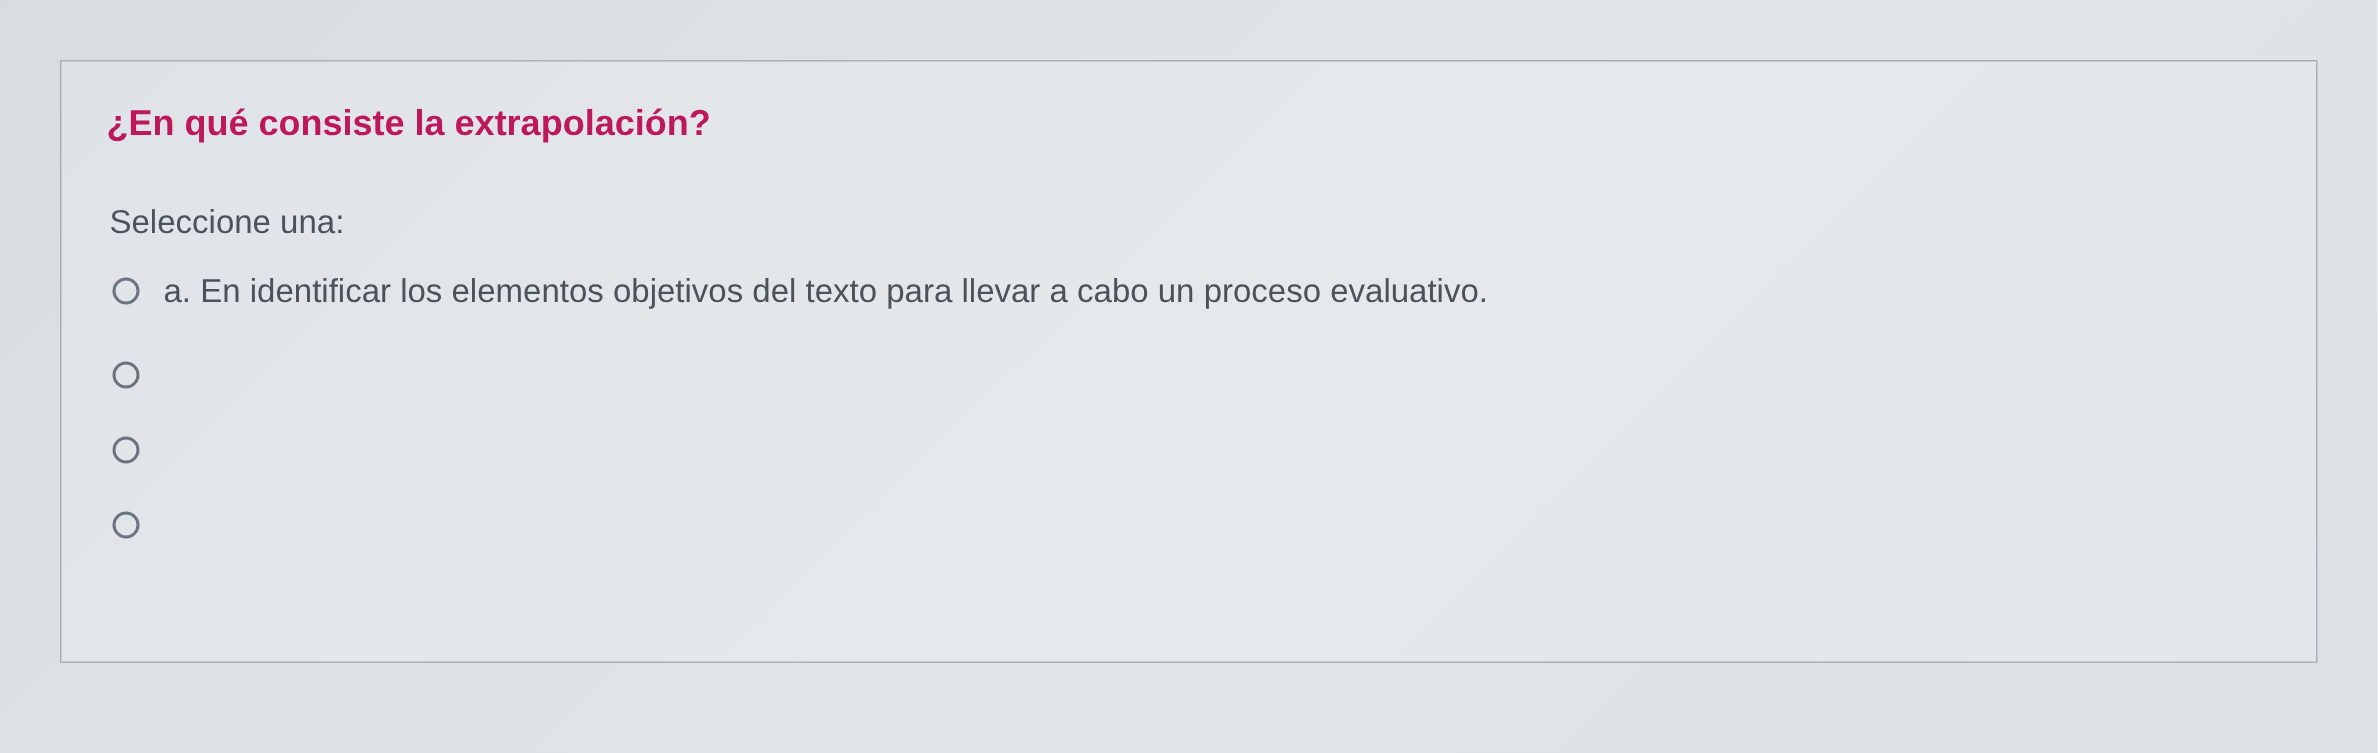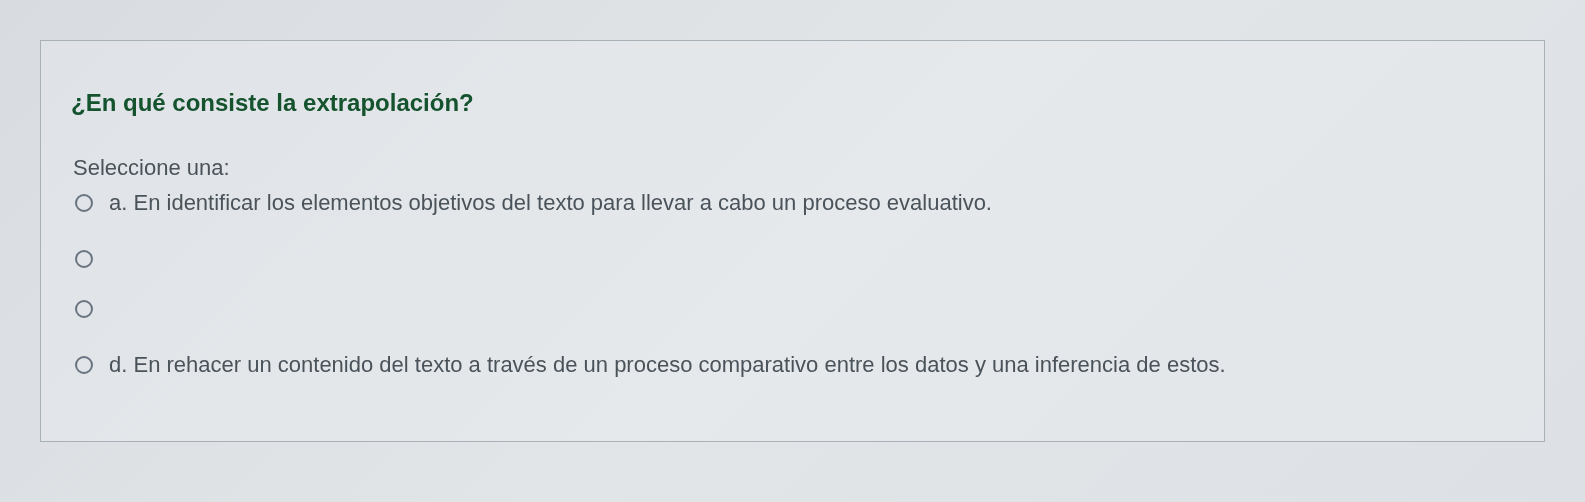--- a/index.html
+++ b/index.html
@@ -18,28 +18,27 @@
     .question-box {
       border: 1px solid #a8b0b8;
       background: rgba(240, 242, 245, 0.3);
       padding: 28px 30px 30px 30px;
       width: 100%;
       height: calc(100% - 20px);
     }
     .question-title {
       font-size: 24px;
       font-weight: 600;
-      color: #14532d;
+      color: #be185d;
       margin-bottom: 38px;
-      margin-top: 20px;
     }
     .prompt-text {
       font-size: 22px;
       color: #4a525a;
-      margin-bottom: 7px;
+      margin-bottom: 18px;
       margin-left: 2px;
     }
     .options {
       display: flex;
       flex-direction: column;
       gap: 32px;
     }
     .option-row {
       display: flex;
       align-items: center;
@@ -84,20 +83,16 @@
     <label class="option-row">
       <span class="radio"></span>
     </label>
 
     <label class="option-row">
       <span class="radio"></span>
     </label>
 
     <label class="option-row">
       <span class="radio"></span>
-      <span class="option-text">
-        <span class="option-letter">d.</span>
-        <span>En rehacer un contenido del texto a través de un proceso comparativo entre los datos y una inferencia de estos.</span>
-      </span>
     </label>
 
   </div>
 </div>
 
 </body></html>

